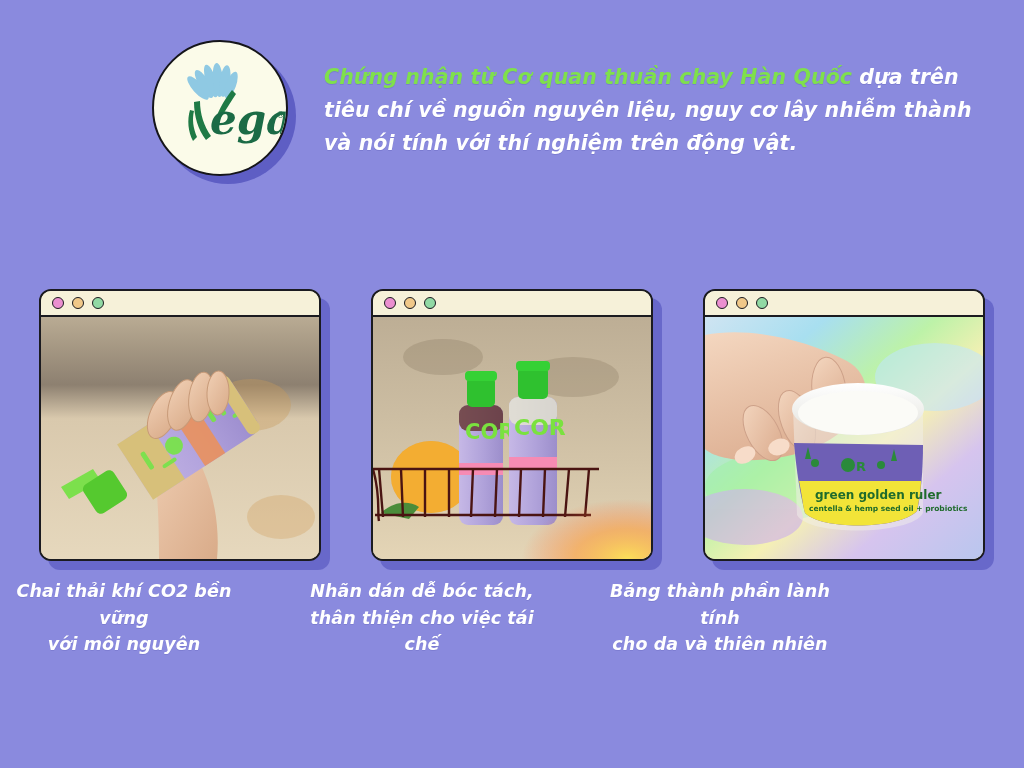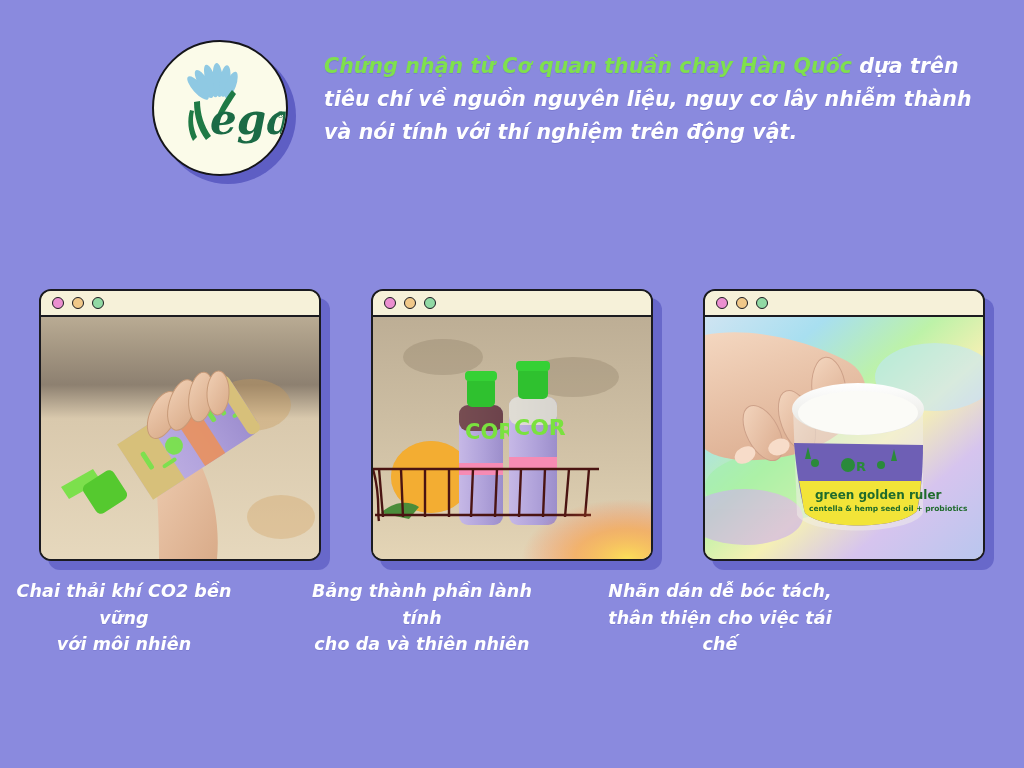--- a/index.html
+++ b/index.html
@@ -51,21 +51,21 @@
     height: 136px;
     border-radius: 50%;
     background: #fbfbe9;
     border: 2px solid #15151a;
     overflow: hidden;
   }
   .logo-circle svg { display: block; }
 
   .header-text {
     margin-left: 28px;
-    margin-top: 10px;
+    margin-top: 21px;
     max-width: 650px;
     font-family: "DejaVu Sans", sans-serif;
     font-size: 20.5px;
     font-weight: 700;
     font-style: italic;
     line-height: 1.62;
     color: #ffffff;
     letter-spacing: 0.1px;
     text-shadow: 0 1px 0 rgba(80,80,170,.25);
   }
@@ -397,28 +397,28 @@
         </svg>
       </div>
     </div>
   </div>
 </div>
 
 <div class="captions">
   <div class="caption-slot">
     <div class="caption">
       <span>Chai thải khí CO2 bền vững</span><br>
-      <span>với môi nhiên</span>
+      <span>với môi nguyên</span>
+    </div>
+  </div>
+  <div class="caption-slot">
+    <div class="caption">
+      <span>Nhãn dán dễ bóc tách,</span><br>
+      <span>thân thiện cho việc tái chế</span>
     </div>
   </div>
   <div class="caption-slot">
     <div class="caption">
       <span>Bảng thành phần lành tính</span><br>
       <span>cho da và thiên nhiên</span>
     </div>
   </div>
-  <div class="caption-slot">
-    <div class="caption">
-      <span>Nhãn dán dễ bóc tách,</span><br>
-      <span>thân thiện cho việc tái chế</span>
-    </div>
-  </div>
 </div>
 
 </body></html>

